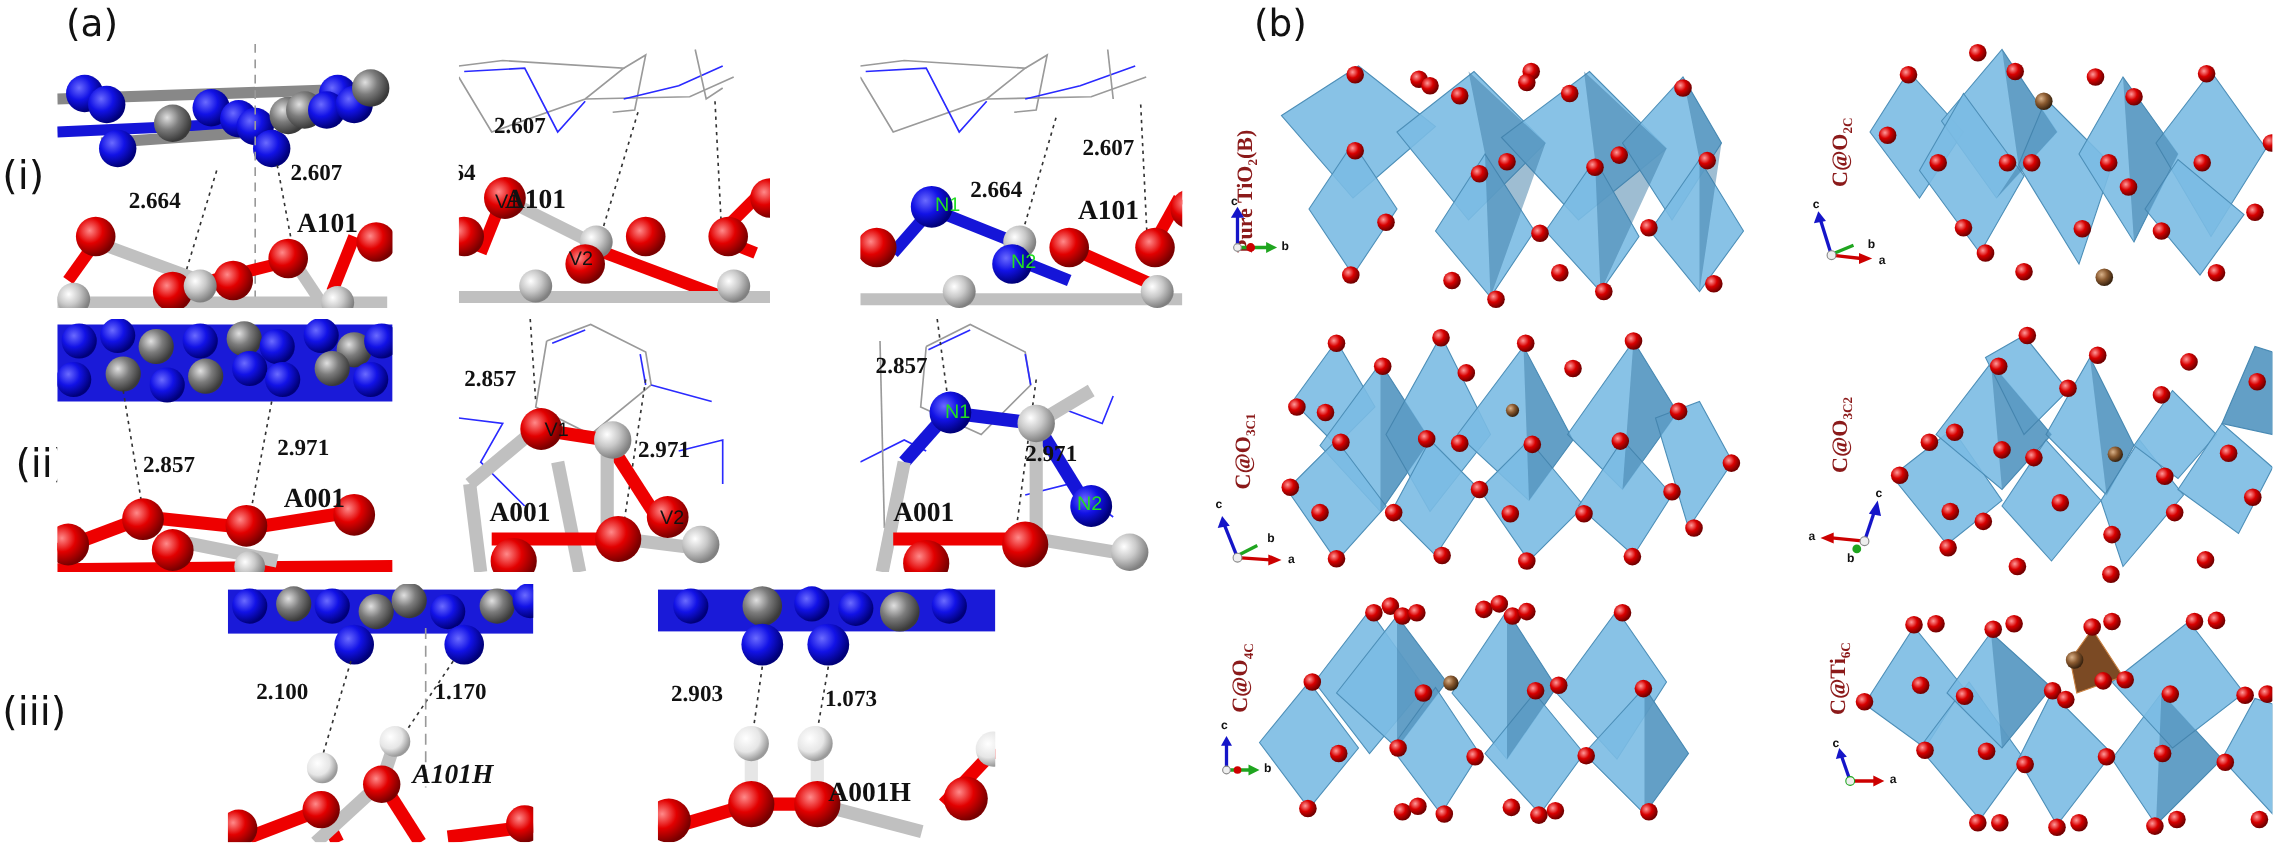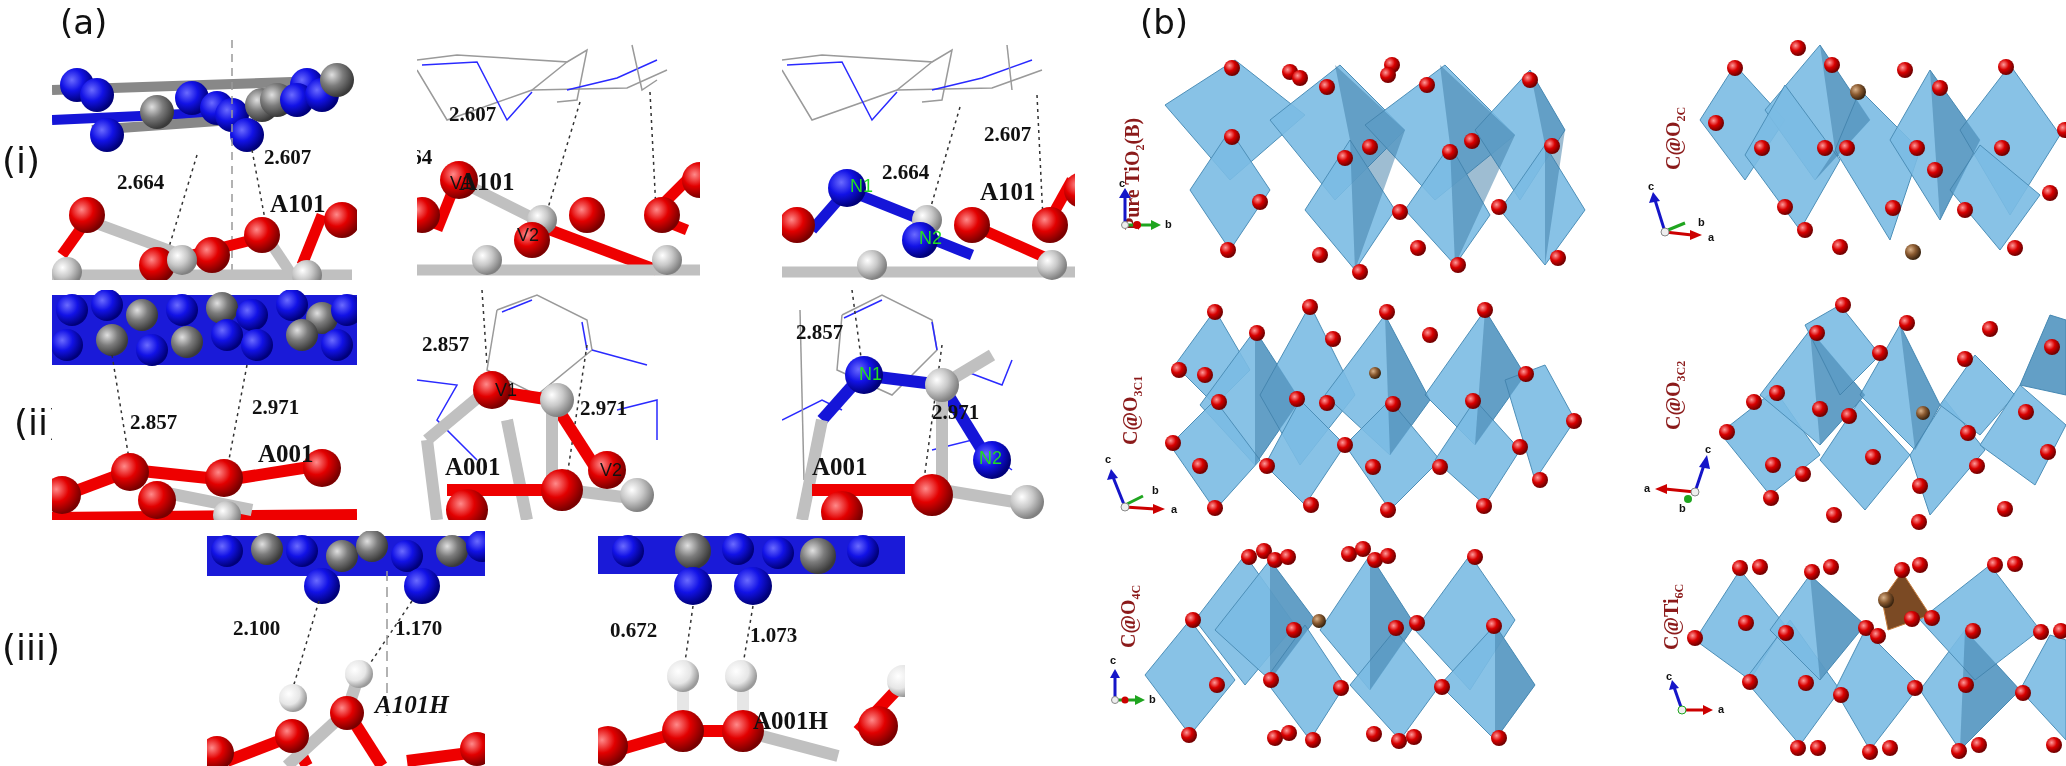--- a/index.html
+++ b/index.html
@@ -350,21 +350,21 @@
       <line x1="260" y1="200" x2="307" y2="150" stroke="#e00"></line>
     </g>
     <circle cx="85" cy="145" r="16" fill="url(#gH)"></circle>
     <circle cx="143" cy="145" r="16" fill="url(#gH)"></circle>
     <circle cx="85" cy="200" r="21" fill="url(#gO)"></circle>
     <circle cx="145" cy="200" r="21" fill="url(#gO)"></circle>
     <circle cx="10" cy="215" r="20" fill="url(#gO)"></circle>
     <circle cx="280" cy="195" r="20" fill="url(#gO)"></circle>
     <circle cx="305" cy="150" r="16" fill="url(#gH)"></circle>
   </svg>
-  <div class="dist" style="left:12px;top:87px;">0.672</div>
+  <div class="dist" style="left:12px;top:87px;">2.903</div>
   <div class="dist" style="left:152px;top:92px;">1.073</div>
   <div class="surf" style="left:155px;top:176px;">A001H</div>
 </div>
 
 <div class="abs panel-label" style="left:1140px;top:2px;">(b)</div>
 
 <div class="struct" style="left:1105px;top:40px;width:500px;height:245px;">
   <div class="struct-label" style="left:16px;top:190px;">
     <span>Pure TiO</span><sub>2</sub><span>(B)</span>
   </div>

